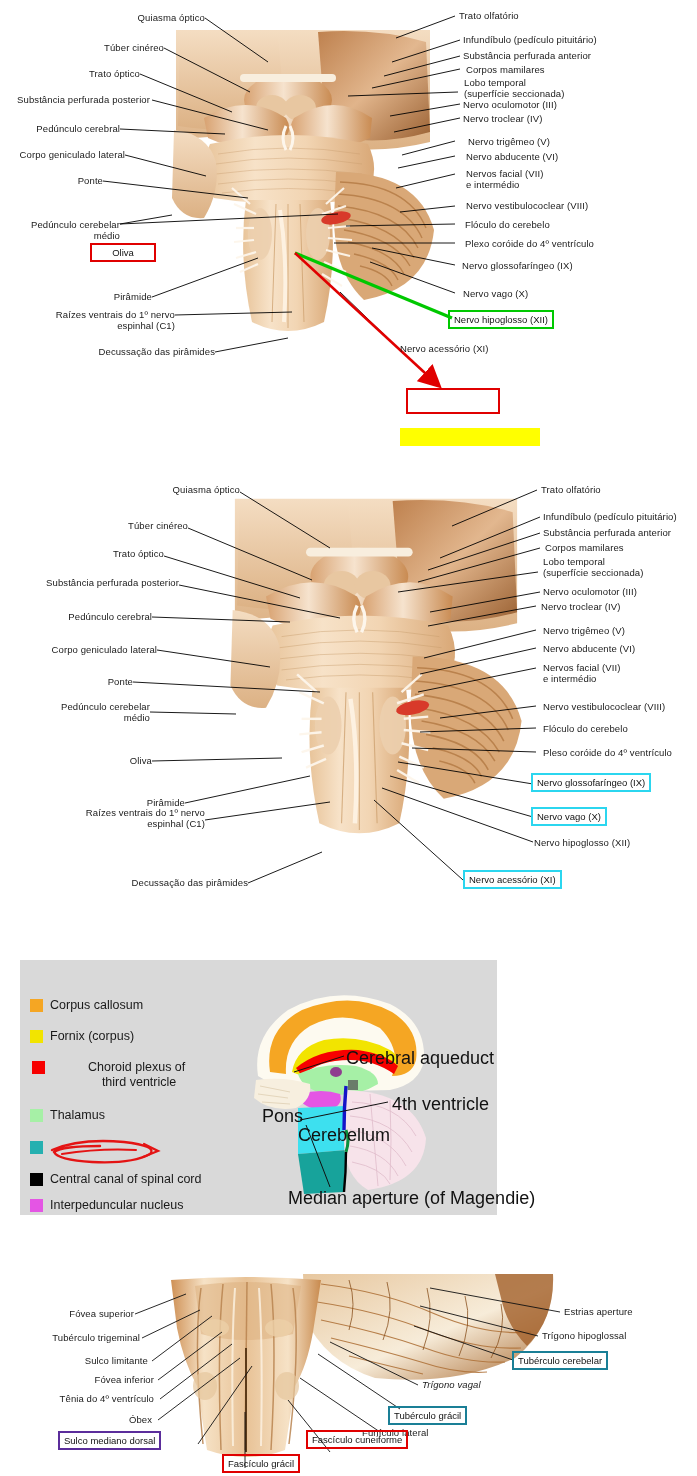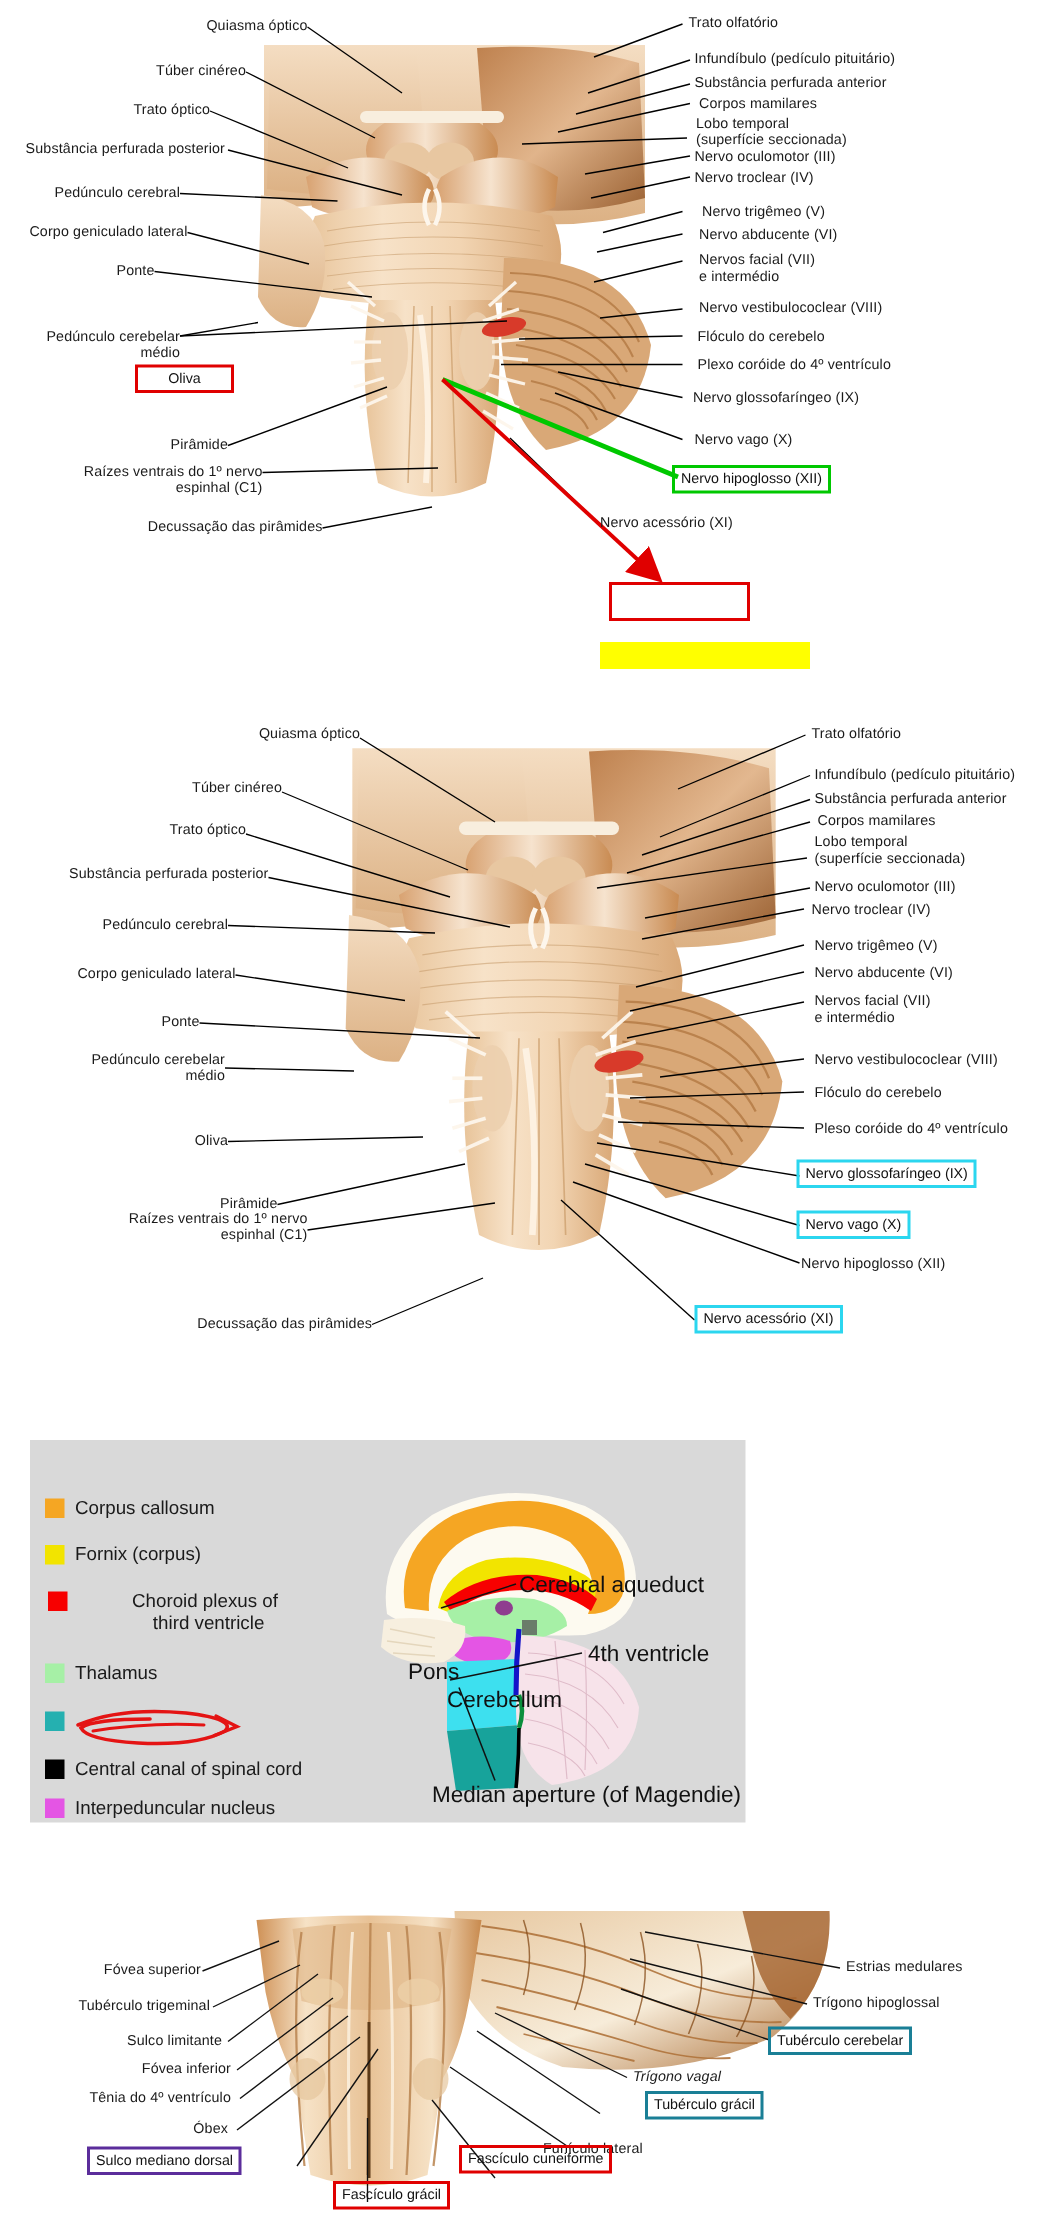--- a/index.html
+++ b/index.html
@@ -31,21 +31,21 @@
   
   .art{position:absolute;}
 
   
   .legend-panel{
     position:absolute;background:#d9d9d9;
   }
   .legend-row{position:absolute;display:flex;align-items:flex-start;gap:7px;}
   .sw{width:13px;height:13px;flex:0 0 13px;margin-top:1px;display:block;}
   .legend-text{font-size:12.5px;line-height:15px;color:#1a1a1a;white-space:pre;}
-  .mini-label{position:absolute;font-size:15px;color:#111;white-space:pre;}
+  .mini-label{position:absolute;font-size:18px;color:#111;white-space:pre;}
   .scribble{position:absolute;pointer-events:none;}
 </style>
 </head>
 <body>
 
 <div class="panel" style="top:0;height:465px;">
 
   <div class="art" style="left:168px;top:22px;width:270px;height:325px;">
     <svg width="270" height="325" viewBox="0 0 270 325">
       <defs>
@@ -449,21 +449,21 @@
   <svg class="lead" width="697" height="260">
     <g stroke="#111" stroke-width="1" fill="none">
       <line x1="344" y1="96" x2="294" y2="112"></line>
       <line x1="388" y1="142" x2="300" y2="160"></line>
       <line x1="330" y1="227" x2="306" y2="165"></line>
     </g>
   </svg>
 
   <div class="mini-label" style="left:346px;top:88px;">Cerebral aqueduct</div>
   <div class="mini-label" style="left:392px;top:134px;">4th ventricle</div>
-  <div class="mini-label" style="left:272px;top:146px;">Pons</div>
+  <div class="mini-label" style="left:262px;top:146px;">Pons</div>
   <div class="mini-label" style="left:298px;top:165px;">Cerebellum</div>
   <div class="mini-label" style="left:288px;top:228px;">Median aperture (of Magendie)</div>
 </div>
 
 <div class="panel" style="top:1272px;height:204px;">
 
   <div class="art" style="left:135px;top:2px;width:420px;height:190px;">
     <svg width="420" height="190" viewBox="0 0 420 190">
       <defs>
         <linearGradient id="p4a" x1="0" y1="0" x2="1" y2="0">
@@ -541,23 +541,23 @@
     </g>
   </svg>
 
   <div class="lbl r" style="left:14px;top:36px;width:120px;">Fóvea superior</div>
   <div class="lbl r" style="left:4px;top:60px;width:136px;">Tubérculo trigeminal</div>
   <div class="lbl r" style="left:30px;top:83px;width:118px;">Sulco limitante</div>
   <div class="lbl r" style="left:44px;top:102px;width:110px;">Fóvea inferior</div>
   <div class="lbl r" style="left:12px;top:121px;width:142px;">Tênia do 4º ventrículo</div>
   <div class="lbl r" style="left:90px;top:142px;width:62px;">Óbex</div>
 
-  <div class="lbl" style="left:564px;top:34px;">Estrias medulares</div>
+  <div class="lbl" style="left:564px;top:34px;">Estrias aperture</div>
   <div class="lbl" style="left:542px;top:58px;">Trígono hipoglossal</div>
   <div class="lbl" style="left:422px;top:107px;font-style:italic;">Trígono vagal</div>
   <div class="lbl" style="left:362px;top:155px;">Funículo lateral</div>
 
   <div class="boxed box-teal" style="left:512px;top:79px;">Tubérculo cerebelar</div>
-  <div class="boxed box-teal" style="left:388px;top:122px;margin-left:42px;">Tubérculo grácil</div>
+  <div class="boxed box-teal" style="left:388px;top:134px;">Tubérculo grácil</div>
   <div class="boxed box-purple" style="left:58px;top:159px;">Sulco mediano dorsal</div>
   <div class="boxed box-red" style="left:306px;top:158px;">Fascículo cuneiforme</div>
   <div class="boxed box-red" style="left:222px;top:182px;">Fascículo grácil</div>
 </div>
 
 </body></html>

